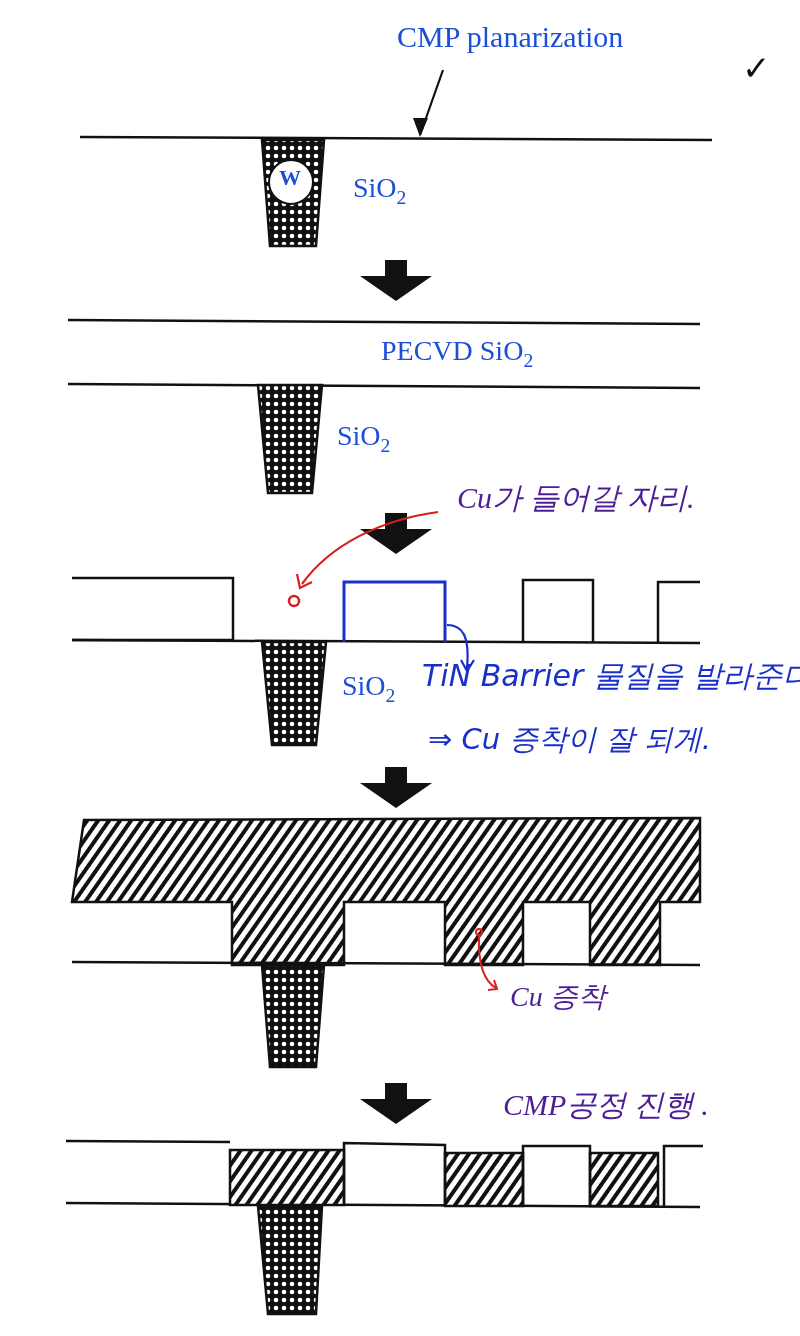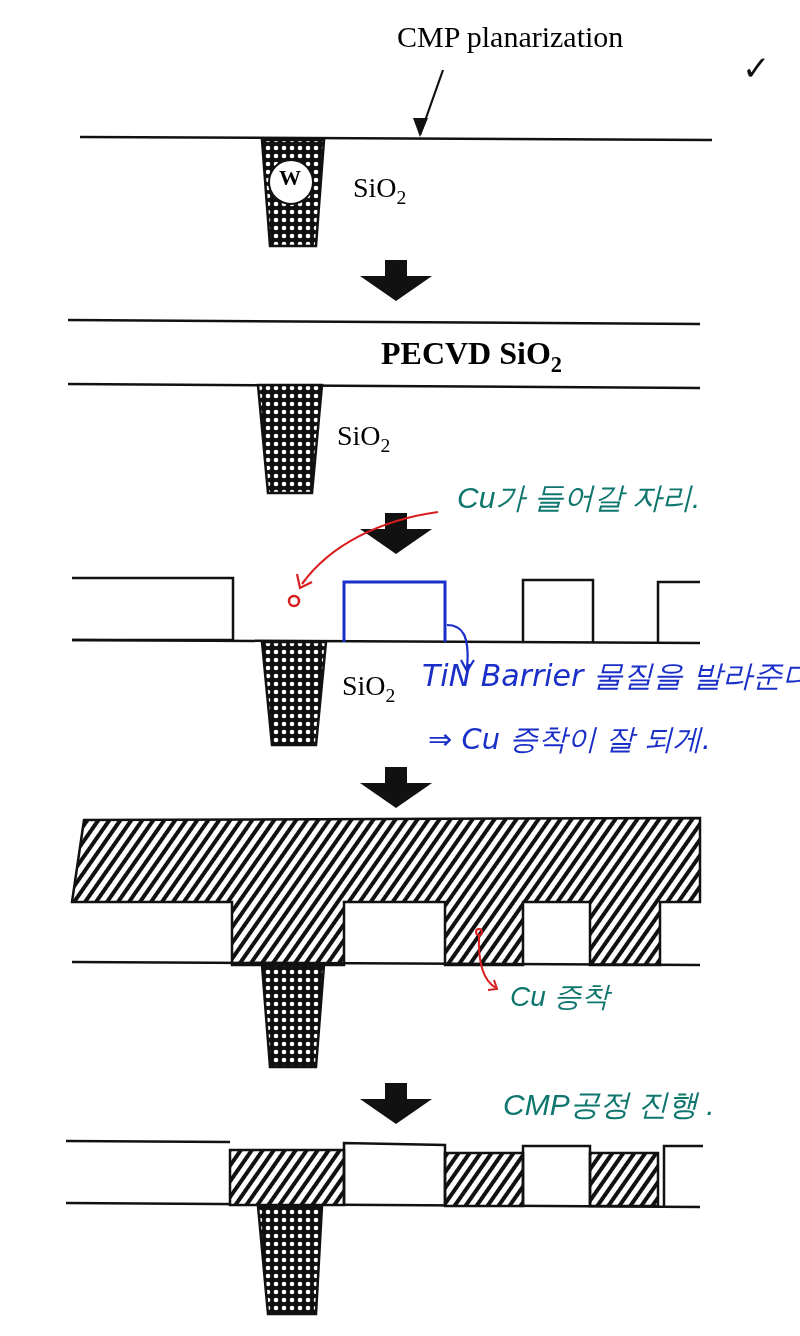--- a/index.html
+++ b/index.html
@@ -1,20 +1,20 @@
 <!DOCTYPE html>
 <html><head>
 <meta charset="utf-8">
 <style>
   html,body{margin:0;padding:0;background:#fff;}
   body{width:800px;height:1336px;position:relative;overflow:hidden;font-family:"Liberation Serif","DejaVu Serif",serif;}
   svg.diagram{position:absolute;left:0;top:0;}
-  .lbl{position:absolute;font-family:"Liberation Serif","DejaVu Serif",serif;color:#000000;white-space:nowrap;}
+  .lbl{position:absolute;font-family:"Liberation Serif","DejaVu Serif",serif;color:#1d4ed8;white-space:nowrap;}
   .lbl sub{font-size:0.7em;vertical-align:-0.35em;}
-  .hand-red{position:absolute;font-family:Liberation Sans, sans-serif;color:#0f766e;white-space:nowrap;font-style:italic;}
+  .hand-red{position:absolute;font-family:Liberation Serif, serif;color:#4c1d95;white-space:nowrap;font-style:italic;}
   .hand-blue{position:absolute;font-family:"DejaVu Sans","Liberation Sans",sans-serif;color:#1a2fc8;white-space:nowrap;font-style:italic;}
   .check{position:absolute;font-family:"DejaVu Sans",sans-serif;font-size:34px;color:#111;}
 </style>
 </head>
 <body>
 
 <svg class="diagram" width="800" height="1336" viewBox="0 0 800 1336">
   <defs>
     <pattern id="crosshatch" width="8" height="8" patternUnits="userSpaceOnUse">
       <rect width="8" height="8" fill="#111"></rect>
@@ -97,21 +97,21 @@
     <path d="M258 1206 L322 1206 L316 1314 L268 1314 Z" fill="url(#crosshatch)" stroke="#111" stroke-width="2.5"></path>
   </g>
 </svg>
 
 <span class="check" style="left:742px;top:48px;">✓</span>
 
 <span class="lbl" style="left:397px;top:20px;font-size:30px;">CMP planarization</span>
 <span class="lbl" style="left:279px;top:165px;font-size:22px;font-weight:bold;">W</span>
 <span class="lbl" style="left:353px;top:172px;font-size:28px;"><span>SiO</span><sub>2</sub></span>
 
-<span class="lbl" style="left:381px;top:335px;font-size:32px;font-weight:bold;"><span>PECVD SiO</span><sub>2</sub></span>
+<span class="lbl" style="left:381px;top:335px;font-size:28px;"><span>PECVD SiO</span><sub>2</sub></span>
 <span class="lbl" style="left:337px;top:420px;font-size:28px;"><span>SiO</span><sub>2</sub></span>
 
 <span class="hand-red" style="left:457px;top:478px;font-size:30px;">Cu가 들어갈 자리.</span>
 <span class="lbl" style="left:342px;top:670px;font-size:28px;"><span>SiO</span><sub>2</sub></span>
 <span class="hand-blue" style="left:422px;top:656px;font-size:30px;">TiN Barrier 물질을 발라준다</span>
 <span class="hand-blue" style="left:428px;top:720px;font-size:29px;">⇒ Cu 증착이 잘 되게.</span>
 
 <span class="hand-red" style="left:510px;top:978px;font-size:28px;text-align:right;">Cu 증착</span>
 
 <span class="hand-red" style="left:503px;top:1085px;font-size:30px;">CMP공정 진행 .</span>

